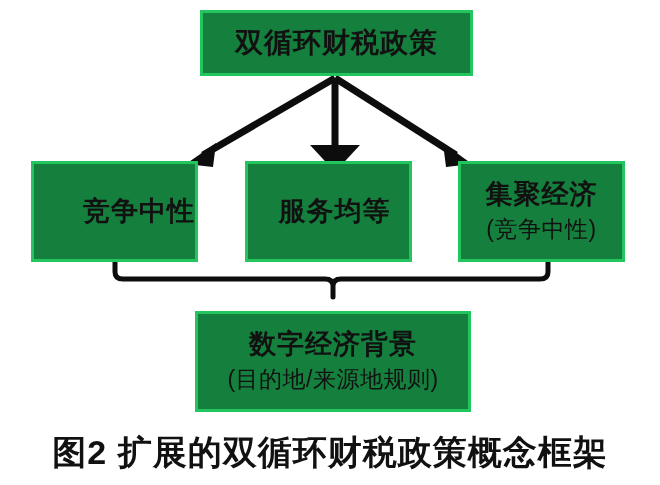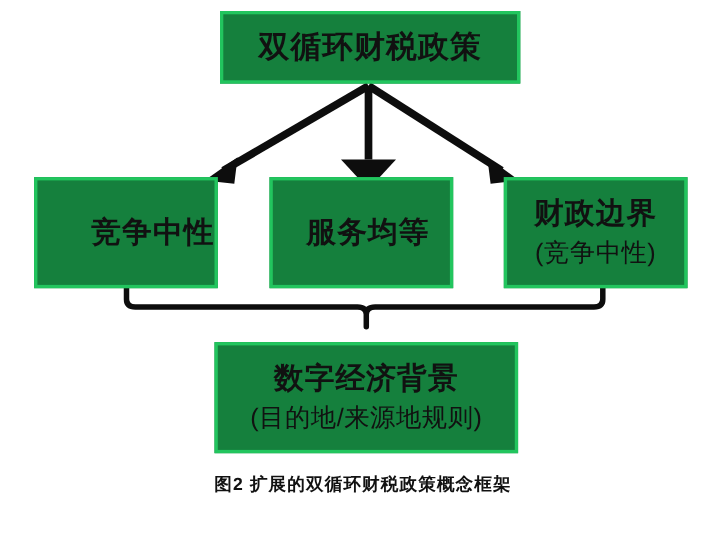--- a/index.html
+++ b/index.html
@@ -87,21 +87,21 @@
     top: 311px;
     width: 276px;
     height: 101px;
   }
   #figure-caption {
     position: absolute;
     left: 0;
     top: 430px;
     width: 660px;
     text-align: center;
-    font-size: 16px;
+    font-size: 34px;
     font-weight: 700;
     color: #111111;
     letter-spacing: 1px;
     z-index: 2;
   }
 </style>
 </head>
 <body>
 
 <div id="figure-root">
@@ -144,21 +144,21 @@
 
   <div class="node-box" id="node-pillar-0">
     <div class="node-title">竞争中性</div>
   </div>
 
   <div class="node-box" id="node-pillar-1">
     <div class="node-title">服务均等</div>
   </div>
 
   <div class="node-box" id="node-pillar-2">
-    <div class="node-title">财政边界</div>
+    <div class="node-title">集聚经济</div>
     <div class="node-sub">(竞争中性)</div>
   </div>
 
   <div class="node-box" id="node-context">
     <div class="node-title">数字经济背景</div>
     <div class="node-sub">(目的地/来源地规则)</div>
   </div>
 
   <div id="figure-caption">图2  扩展的双循环财税政策概念框架</div>
 

